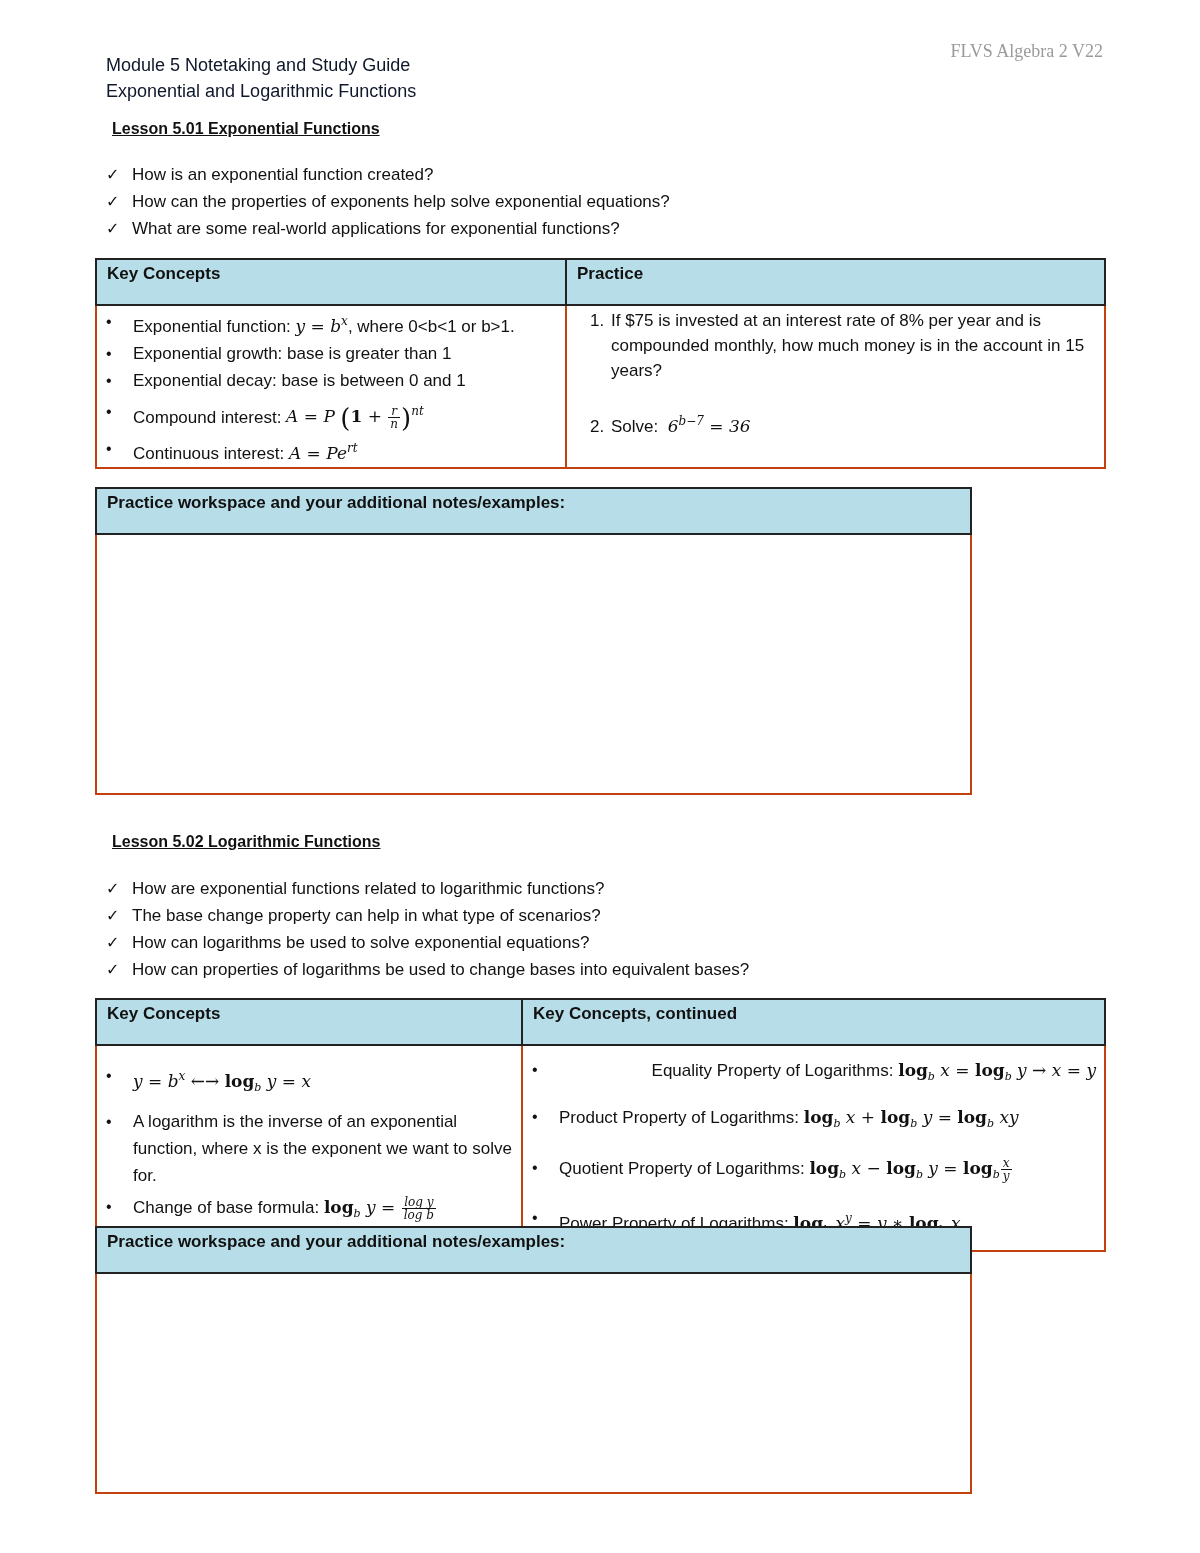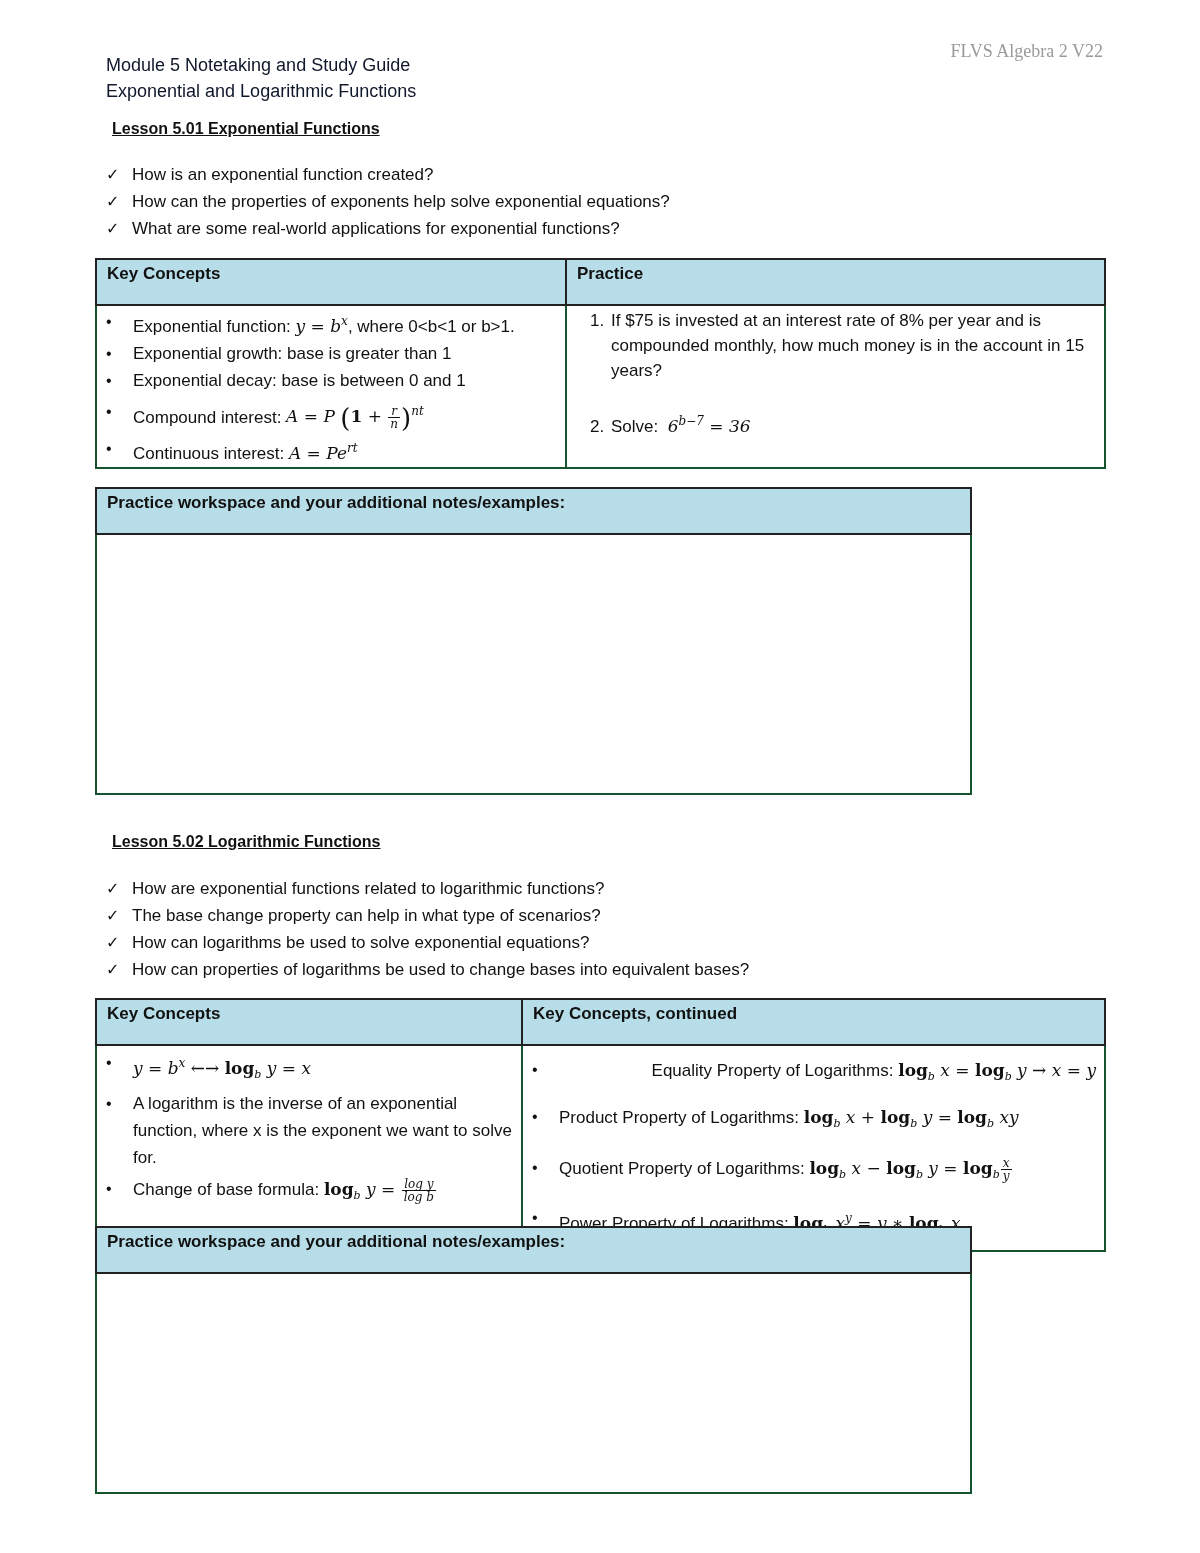--- a/index.html
+++ b/index.html
@@ -72,21 +72,21 @@
       text-align: left;
       font-weight: bold;
       font-size: 17px;
       padding: 2px 10px 18px 10px;
       height: 24px;
       border: 2px solid #222;
       border-bottom: 2px solid #222;
     }
     table.box td {
       vertical-align: top;
-      border: 2px solid #14532d;
+      border: 2px solid #c2410c;
       font-size: 17px;
       padding: 0;
     }
     ul.bullets {
       margin: 0;
       padding: 2px 8px 0 36px;
       list-style: none;
     }
     ul.bullets li {
       position: relative;
@@ -245,21 +245,21 @@
       <col style="width:583px">
     </colgroup>
   <tbody>
       <tr>
     <th>Key Concepts</th>
     <th>Key Concepts, continued</th>
   </tr>
   <tr>
     <td>
       <ul class="bullets">
-        <li style="line-height:30px;">
+        <li style="line-height:40px;margin-top:8px;">
           <span class="math">y = b<sup>x</sup> ←→ <b>log</b><sub>b</sub> y = x</span>
         </li>
         <li>A logarithm is the inverse of an exponential function, where x is the exponent we want to solve for.</li>
         <li style="line-height:36px;">
           <span>Change of base formula: </span><span class="math"><b>log</b><sub>b</sub> y = <span class="frac"><span class="num">log y</span><span class="den">log b</span></span></span>
         </li>
       </ul>
     </td>
     <td>
       <ul class="bullets" style="padding-top:4px;">

